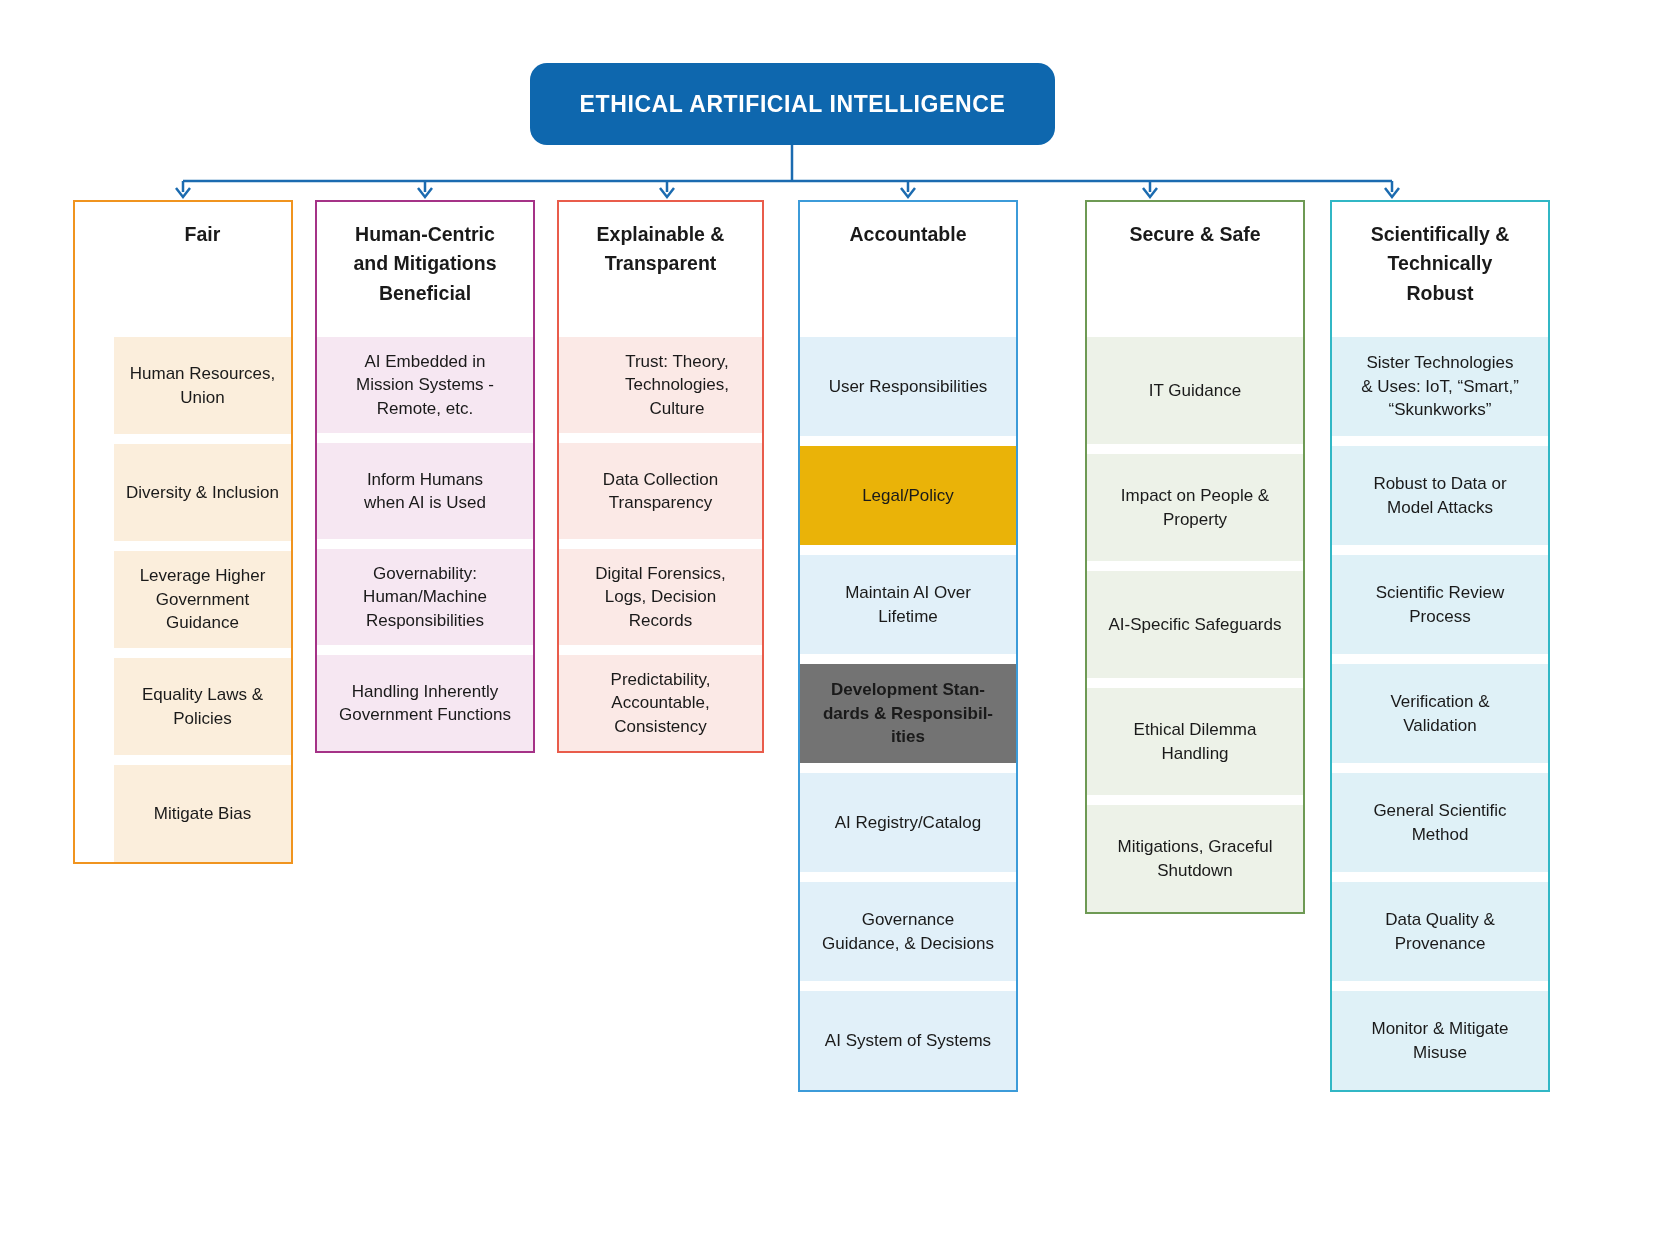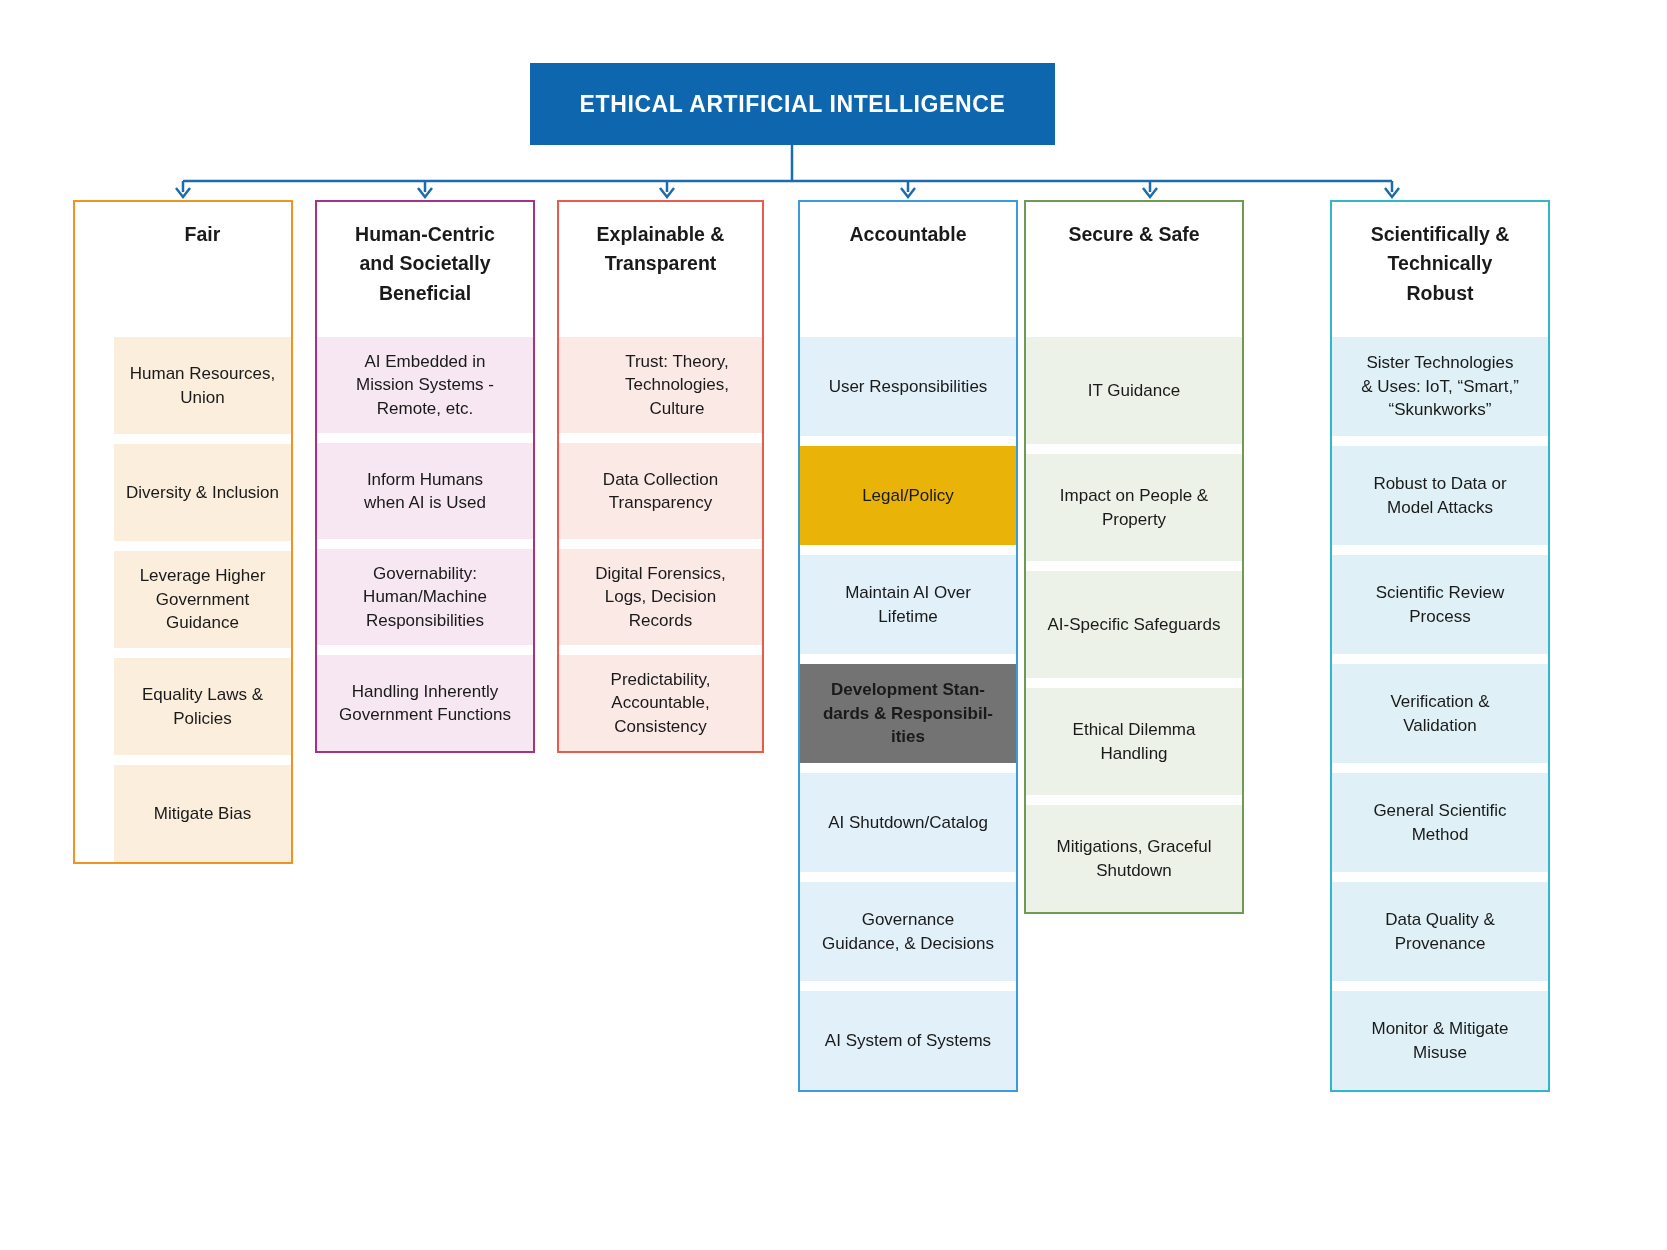--- a/index.html
+++ b/index.html
@@ -37,21 +37,21 @@
   .column:nth-of-type(3) .item{min-height:96px;}
   .column:nth-of-type(4) .item{min-height:99px;}
   .column:nth-of-type(5) .item{min-height:107px;}
   .column:nth-of-type(6) .item{min-height:99px;}
 </style>
 </head>
 <body>
 
 <div id="canvas">
 
-  <div class="title-box" style="background: rgb(14, 103, 174);">
+  <div class="title-box" style="background: rgb(14, 103, 174); border-radius: 17px;">
     <span>ETHICAL ARTIFICIAL INTELLIGENCE</span>
   </div>
 
   <svg id="connector-svg" width="1667" height="1250" viewBox="0 0 1667 1250">
       <line x1="792" y1="145" x2="792" y2="181" stroke="#1B6BB0" stroke-width="2.5"></line>
       <line x1="183" y1="181" x2="1392" y2="181" stroke="#1B6BB0" stroke-width="2.5"></line>
       <line x1="183" y1="181" x2="183" y2="192" stroke="#1B6BB0" stroke-width="2.5"></line>
       <polyline points="176,188 183,197 190,188" fill="none" stroke="#1B6BB0" stroke-width="2.5"></polyline>
       <line x1="425" y1="181" x2="425" y2="192" stroke="#1B6BB0" stroke-width="2.5"></line>
       <polyline points="418,188 425,197 432,188" fill="none" stroke="#1B6BB0" stroke-width="2.5"></polyline>
@@ -72,21 +72,21 @@
 Union</div>
         <div class="item" style="background: rgb(251, 238, 220);">Diversity &amp; Inclusion</div>
         <div class="item" style="background: rgb(251, 238, 220);">Leverage Higher
 Government Guidance</div>
         <div class="item" style="background: rgb(251, 238, 220);">Equality Laws &amp;
 Policies</div>
         <div class="item" style="background: rgb(251, 238, 220);">Mitigate Bias</div>
       </div>
       <div class="column" style="left: 315px; width: 220px; border-color: rgb(165, 50, 135);">
         <div class="col-header">Human-Centric
-and Societally
+and Mitigations
 Beneficial</div>
         <div class="item" style="background: rgb(246, 231, 242);">AI Embedded in
 Mission Systems -
 Remote, etc.</div>
         <div class="item" style="background: rgb(246, 231, 242);">Inform Humans
 when AI is Used</div>
         <div class="item" style="background: rgb(246, 231, 242);">Governability:
 Human/Machine
 Responsibilities</div>
         <div class="item" style="background: rgb(246, 231, 242);">Handling Inherently
@@ -107,26 +107,26 @@
       </div>
       <div class="column" style="left: 798px; width: 220px; border-color: rgb(60, 155, 217);">
         <div class="col-header">Accountable</div>
         <div class="item" style="background: rgb(225, 240, 249);">User Responsibilities</div>
         <div class="item" style="background: #eab308;">Legal/Policy</div>
         <div class="item" style="background: rgb(225, 240, 249);">Maintain AI Over
 Lifetime</div>
         <div class="item" style="background: #737373; font-weight: bold;">Development Stan-
 dards &amp; Responsibil-
 ities</div>
-        <div class="item" style="background: rgb(225, 240, 249);">AI Shutdown/Catalog</div>
+        <div class="item" style="background: rgb(225, 240, 249);">AI Registry/Catalog</div>
         <div class="item" style="background: rgb(225, 240, 249);">Governance
 Guidance, &amp; Decisions</div>
         <div class="item" style="background: rgb(225, 240, 249);">AI System of Systems</div>
       </div>
-      <div class="column" style="left: 1024px; width: 220px; border-color: rgb(110, 154, 84);">
+      <div class="column" style="left: 1085px; width: 220px; border-color: rgb(110, 154, 84);">
         <div class="col-header">Secure &amp; Safe</div>
         <div class="item" style="background: rgb(237, 242, 232);">IT Guidance</div>
         <div class="item" style="background: rgb(237, 242, 232);">Impact on People &amp;
 Property</div>
         <div class="item" style="background: rgb(237, 242, 232);">AI-Specific Safeguards</div>
         <div class="item" style="background: rgb(237, 242, 232);">Ethical Dilemma
 Handling</div>
         <div class="item" style="background: rgb(237, 242, 232);">Mitigations, Graceful
 Shutdown</div>
       </div>

